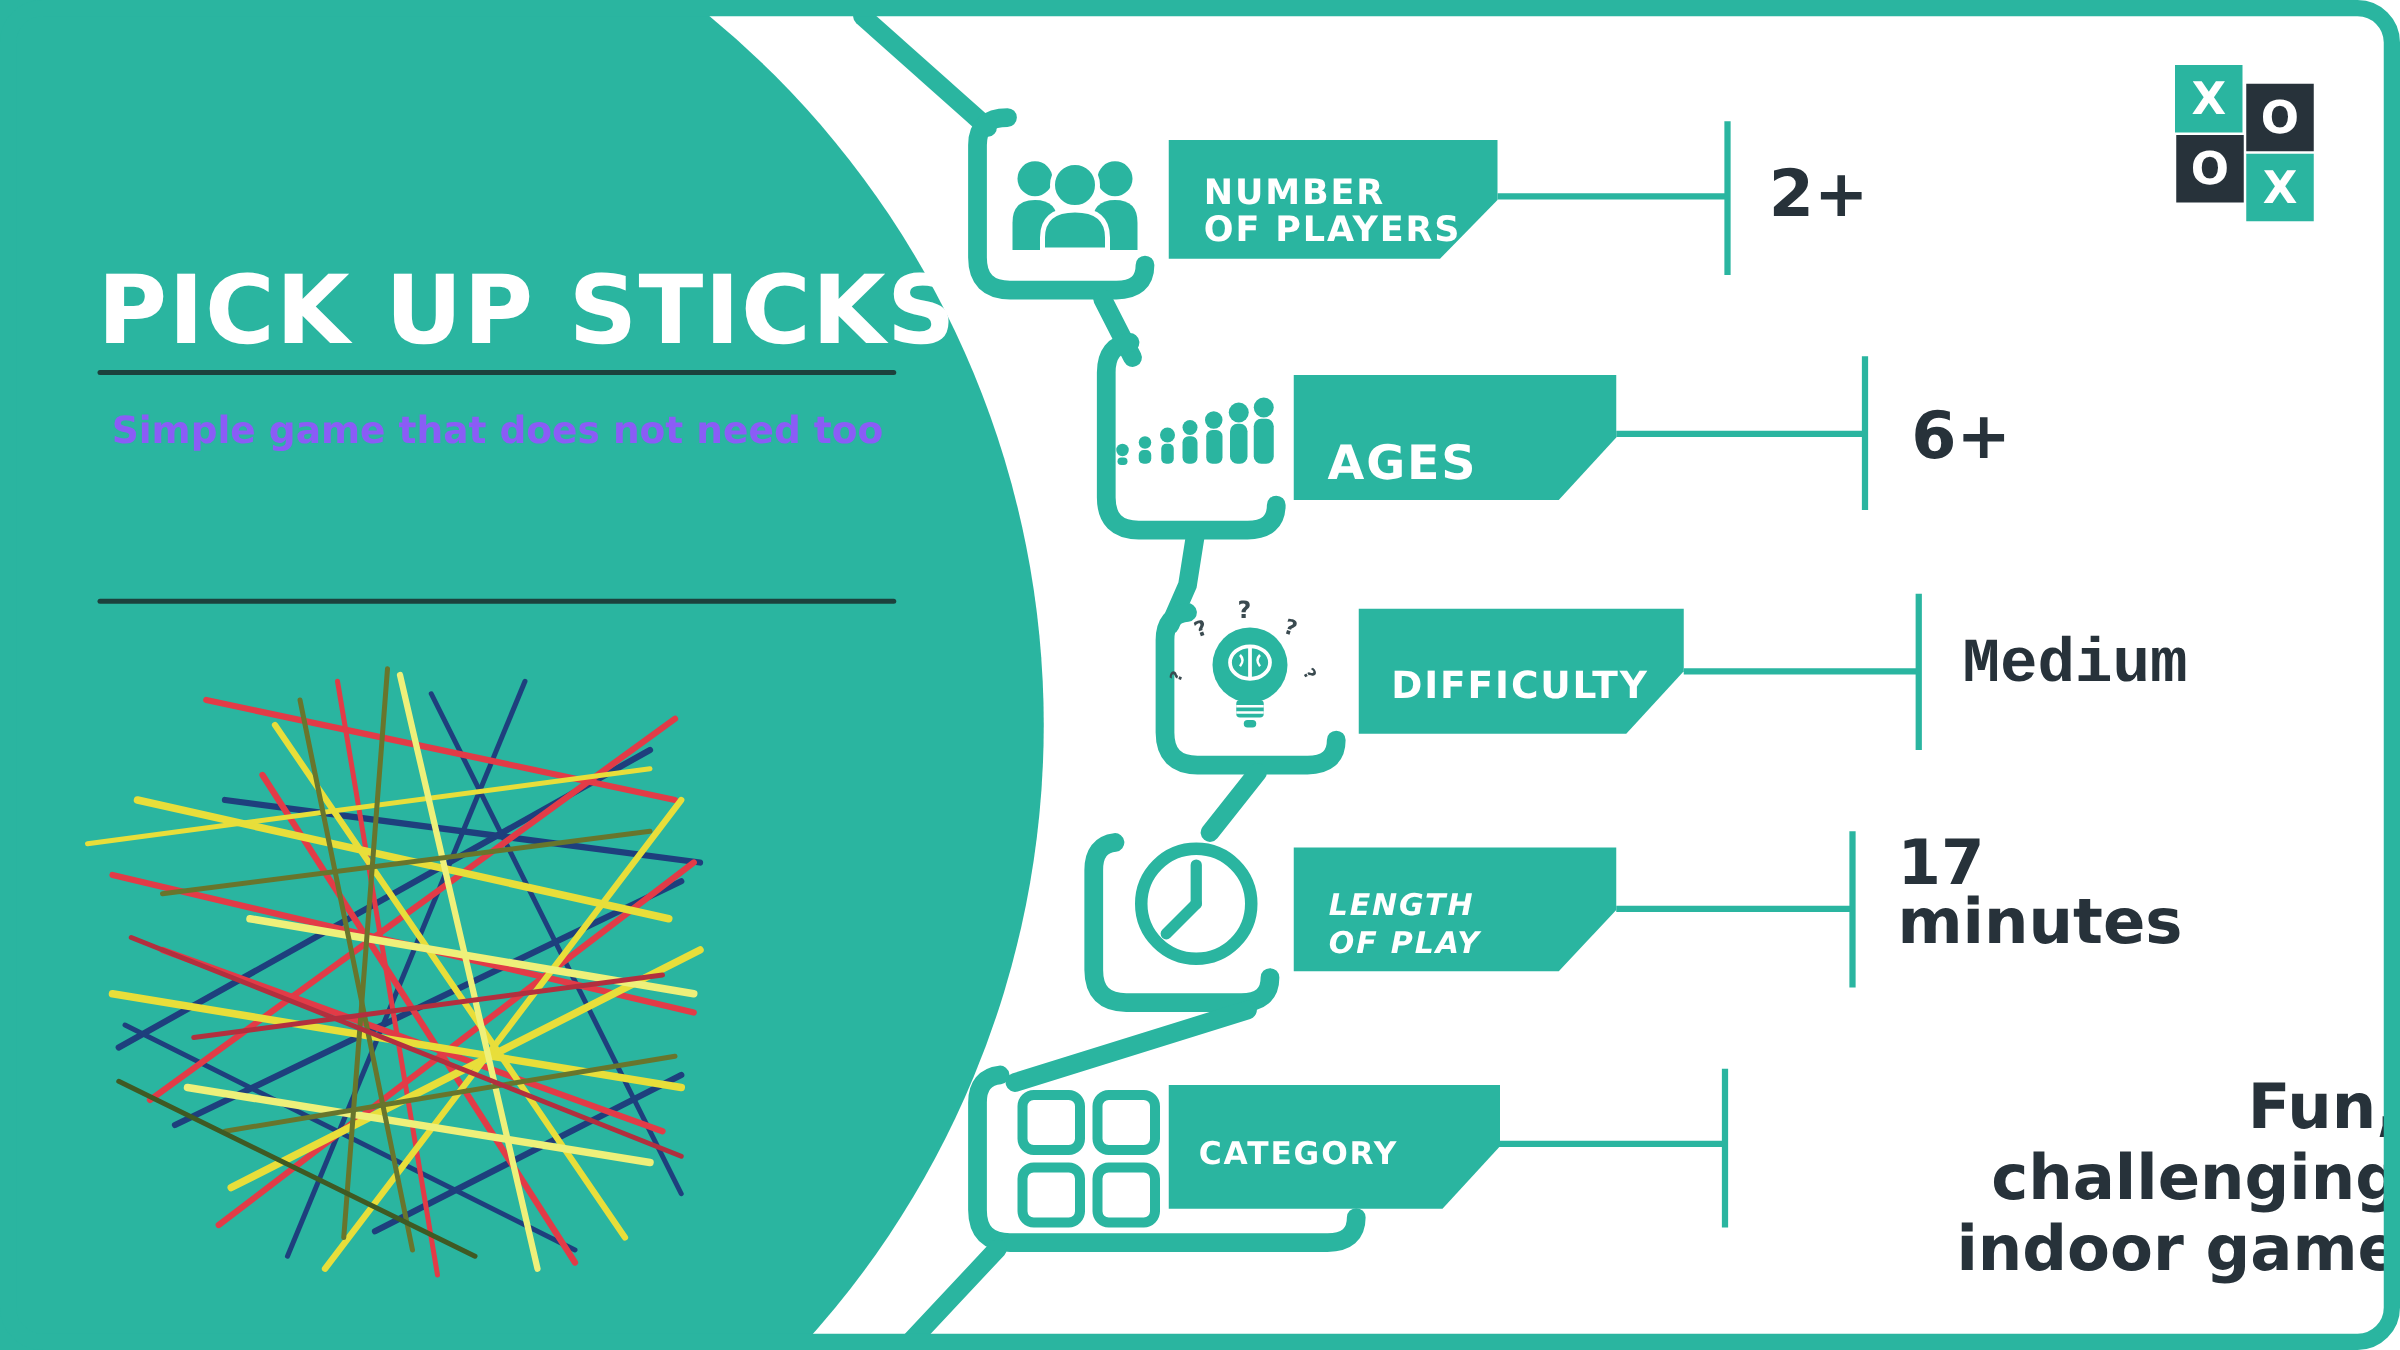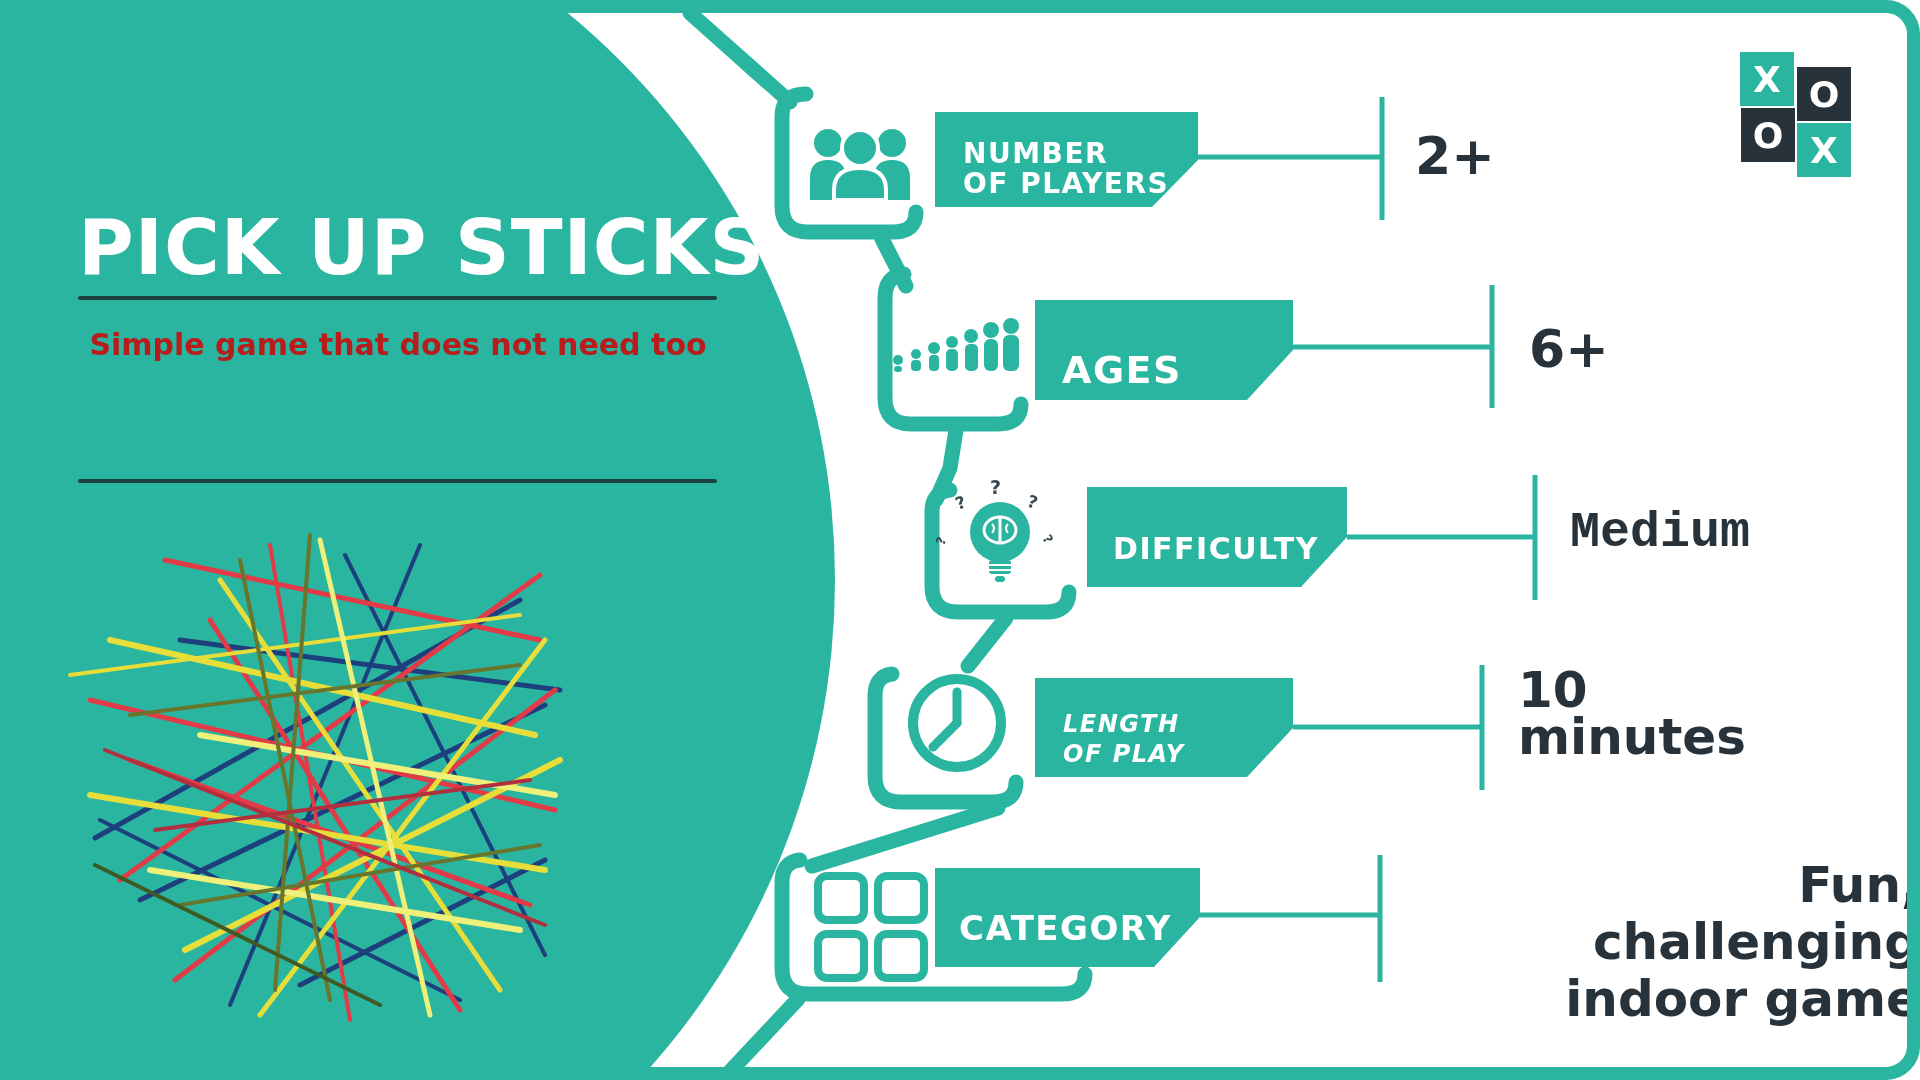--- a/index.html
+++ b/index.html
@@ -8,21 +8,21 @@
   .frame{position:absolute;inset:0;border:13px solid #2ab5a0;border-radius:34px;
          pointer-events:none;z-index:40;}
   .teal-circle{position:absolute;left:-635px;top:-155px;width:1470px;height:1470px;
          border-radius:50%;background:#2ab5a0;z-index:1;}
   .layer{position:absolute;inset:0;z-index:10;}
   .txt{position:absolute;white-space:pre;}
   .title{font-size:76px;font-weight:bold;color:#ffffff;letter-spacing:1px;z-index:12;
          width:640px;left:78px;text-align:center;}
   .divider{position:absolute;left:78px;width:639px;height:4px;background:#1c413d;
          border-radius:2px;z-index:12;}
-  .desc{position:absolute;left:78px;width:640px;text-align:center;color:#b91c1c;
+  .desc{position:absolute;left:78px;width:640px;text-align:center;color:#8b5cf6;
         font-size:30px;font-weight:bold;line-height:45px;z-index:12;}
   .banner-label{position:absolute;color:#ffffff;font-weight:bold;letter-spacing:1.5px;
         z-index:14;margin-top:12px;}
   .value{position:absolute;color:#27323a;font-weight:bold;z-index:14;}
   .logo-cell{position:absolute;width:54px;height:54px;display:flex;align-items:center;
         justify-content:center;font-size:36px;font-weight:bold;color:#ffffff;z-index:15;}
   .logo-teal{background:#2ab5a0;}
   .logo-dark{background:#27323a;}
 </style>
 </head>
@@ -170,27 +170,27 @@
   <div class="banner-label" style="left:963px;top:127px;font-size:28px;line-height:30px;">
     <div>NUMBER</div>
     <div>OF PLAYERS</div>
   </div>
   <div class="banner-label" style="left:1062px;top:336px;font-size:38px;">AGES</div>
   <div class="banner-label" style="left:1113px;top:519px;font-size:30px;text-align:center;">DIFFICULTY</div>
   <div class="banner-label" style="left:1063px;top:697px;font-size:24px;line-height:30px;font-style:italic;">
     <div>LENGTH</div>
     <div>OF PLAY</div>
   </div>
-  <div class="banner-label" style="left:959px;top:896px;font-size:34px;">CATEGORY</div>
+  <div class="banner-label" style="left:959px;top:896px;font-size:25px;">CATEGORY</div>
 
   <div class="value" style="left:1415px;top:126px;font-size:52px;">2+</div>
   <div class="value" style="left:1529px;top:319px;font-size:52px;">6+</div>
   <div class="value" style="left:1570px;top:504px;font-size:50px;font-family:Liberation Mono, monospace;">Medium</div>
   <div class="value" style="left:1518px;top:667px;font-size:50px;line-height:47px;">
-    <div>10</div>
+    <div>17</div>
     <div>minutes</div>
   </div>
   <div class="value" style="left:1457px;top:857px;font-size:50px;line-height:57px;text-align:right;">
     <div>Fun, challenging</div>
     <div>indoor game</div>
   </div>
 
   <div>
     <div class="logo-cell logo-teal" style="left:1740px;top:52px;">X</div>
     <div class="logo-cell logo-dark" style="left:1797px;top:67px;">O</div>

